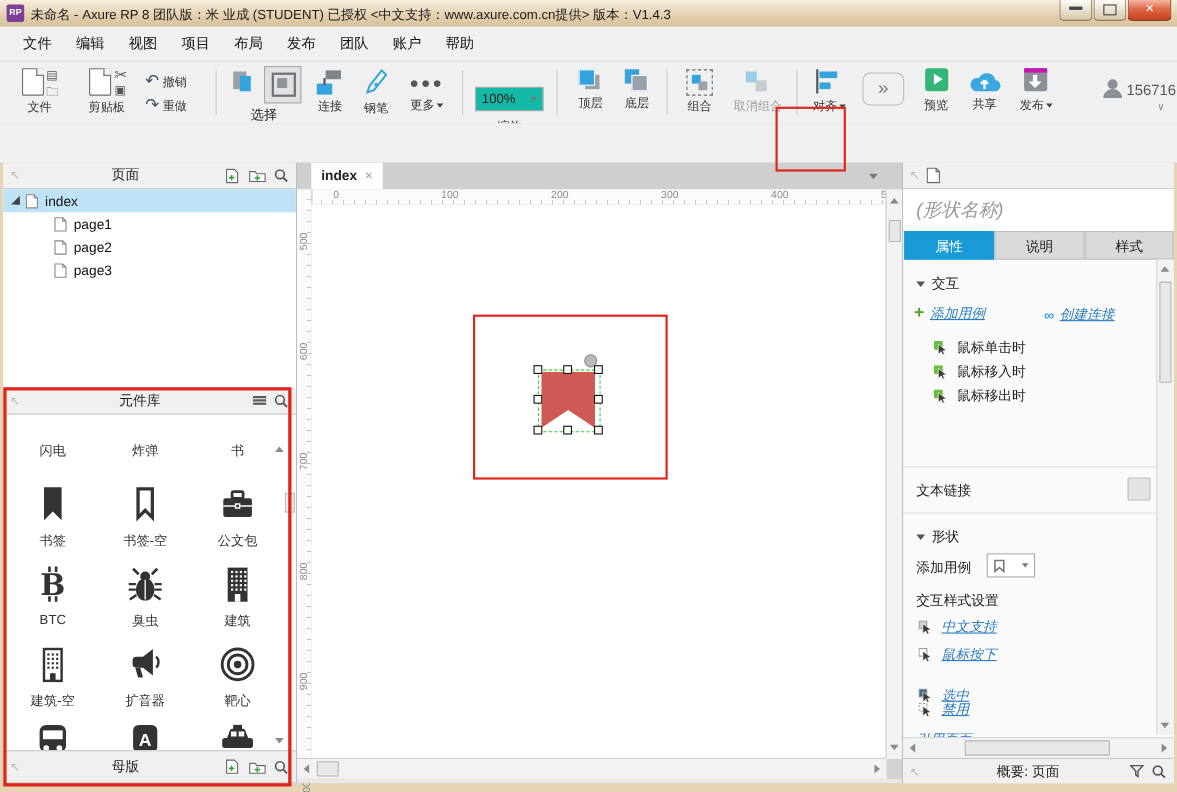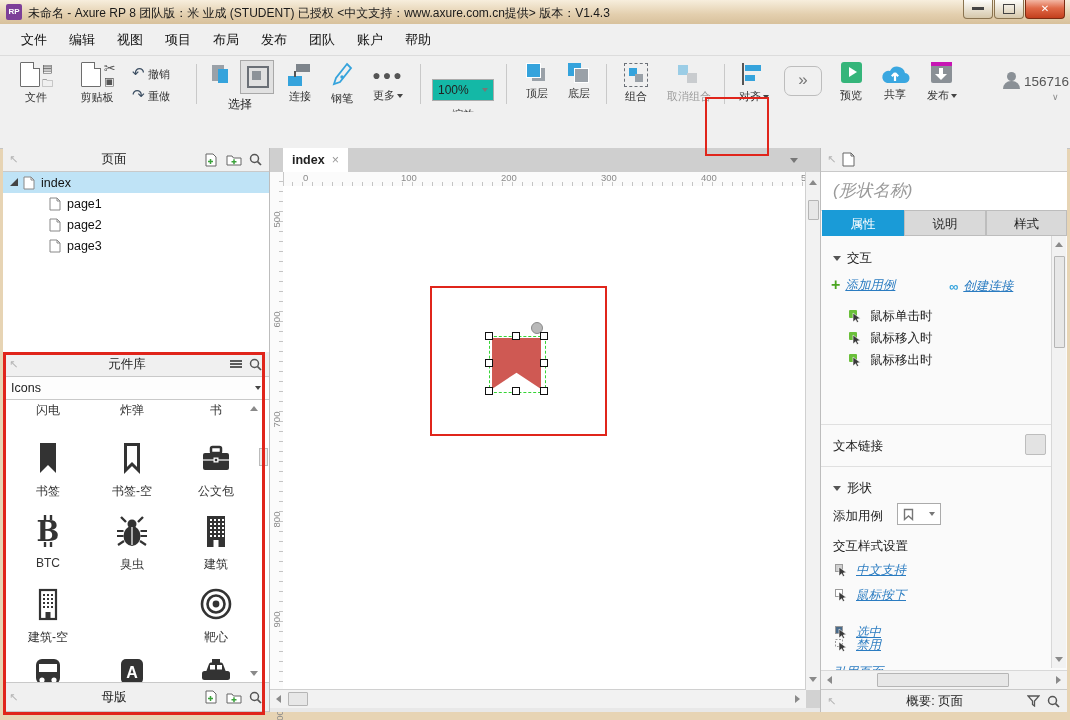--- a/index.html
+++ b/index.html
@@ -452,25 +452,20 @@
         <span class="albar" style="width:12px;"></span>
           <span class="albar" style="width:12px;"></span>
           <span class="albar" style="width:12px;"></span>
       </span>
       <svg width="13" height="13">
           <circle cx="5.5" cy="5.5" r="4" fill="none" stroke="#555" stroke-width="1.5"></circle>
           <line x1="8.6" y1="8.6" x2="12" y2="12" stroke="#555" stroke-width="1.7"></line>
         </svg>
     </span>
   </div>
-  <div class="abs" style="left:0;top:229px;width:100%;height:23px;background:#fdfdfd;border-bottom:1px solid #c9c9c9;
-       display:flex;align-items:center;justify-content:space-between;padding:0 8px;box-sizing:border-box;">
-    <span style="font-size:12.5px;">Icons</span>
-      <span class="caret"></span>
-  </div>
 
   <div class="abs" style="left:0;top:252px;width:258px;height:282px;background:#fff;overflow:hidden;">
 
     <div class="lib-cell" style="left:2px;top:2px;">
         <div class="lib-grid-label">闪电</div>
       </div>
     <div class="lib-cell" style="left:86px;top:2px;">
         <div class="lib-grid-label">炸弹</div>
       </div>
     <div class="lib-cell" style="left:170px;top:2px;">
@@ -564,20 +559,28 @@
             <rect x="16" y="16" width="2" height="2"></rect>
             <rect x="20" y="16" width="2" height="2"></rect>
           <rect x="12" y="20" width="2" height="2"></rect>
             <rect x="16" y="20" width="2" height="2"></rect>
             <rect x="20" y="20" width="2" height="2"></rect>
           <rect x="14.5" y="26" width="5" height="7"></rect>
         </g>
       </svg>
       <div class="lib-grid-label">建筑-空</div>
     </div>
+    <div class="lib-cell" style="left:86px;top:186px;">
+      <svg width="34" height="40">
+        <path d="M24 4 v24 l-9 -7 h-6 a3.5 3.5 0 0 1 -3.5 -3.5 v-3 a3.5 3.5 0 0 1 3.5 -3.5 h6 z" fill="#333"></path>
+        <path d="M8 21 l2.5 9 h4.5 l-2.5 -9 z" fill="#333"></path>
+        <path d="M27 11 a7 7 0 0 1 0 10" fill="none" stroke="#333" stroke-width="2.2"></path>
+      </svg>
+      <div class="lib-grid-label">扩音器</div>
+    </div>
     <div class="lib-cell" style="left:170px;top:186px;">
       <svg width="34" height="40">
         <circle cx="17" cy="18" r="14" fill="none" stroke="#333" stroke-width="2.6"></circle>
         <circle cx="17" cy="18" r="8.5" fill="none" stroke="#333" stroke-width="2.6"></circle>
         <circle cx="17" cy="18" r="3.4" fill="#333"></circle>
       </svg>
       <div class="lib-grid-label">靶心</div>
     </div>
 
     <div class="lib-cell" style="left:2px;top:258px;">

